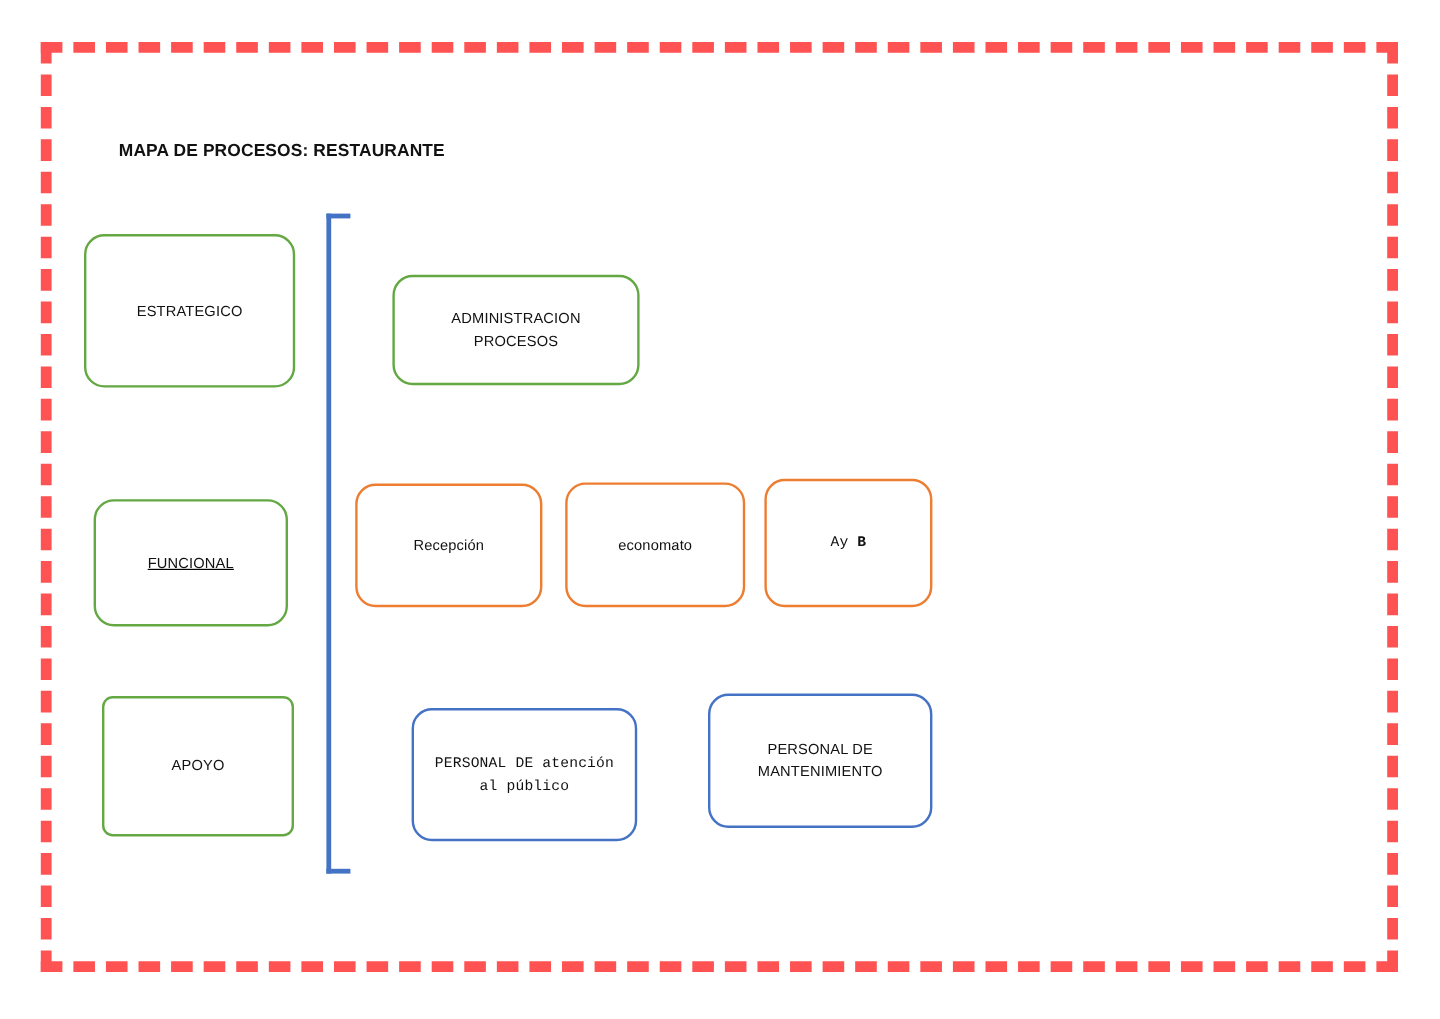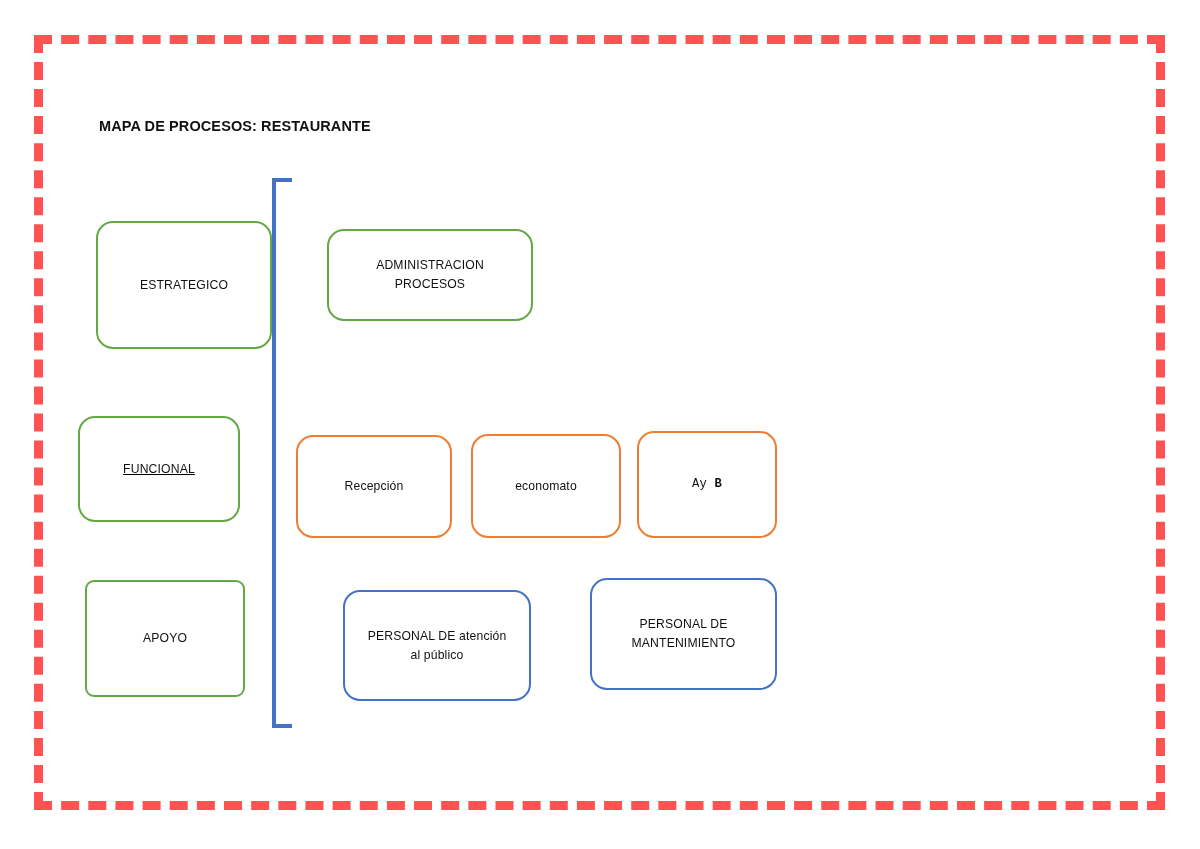--- a/index.html
+++ b/index.html
@@ -89,38 +89,38 @@
     text-align: center;
     padding: 4px 10px;
   }
   .box .box-label {
     font-size: 12.2px;
     line-height: 1.55;
     color: #111111;
     letter-spacing: 0.15px;
   }
   .box.green  { border-color: #64A844; }
-  .box.orange { border-color: #ED7D31; margin-top: 32px; }
+  .box.orange { border-color: #ED7D31; }
   .box.blue   { border-color: #4472C4; }
 
   
-  #box-estrategico { left: 70px;  top: 221px; width: 176px; height: 128px; margin-left: 26px; }
+  #box-estrategico { left: 70px;  top: 195px; width: 176px; height: 128px; }
   #box-funcional   { left: 78px;  top: 416px; width: 162px; height: 106px; text-decoration: underline; }
   #box-apoyo       { left: 85px;  top: 580px; width: 160px; height: 117px; border-radius: 9px; }
 
   
   #box-administracion-general { left: 327px; top: 229px; width: 206px; height: 92px; }
 
   
   #box-recepcion  { left: 296px; top: 403px; width: 156px; height: 103px; }
   #box-economato  { left: 471px; top: 402px; width: 150px; height: 104px; }
   #box-ay-b       { left: 637px; top: 399px; width: 140px; height: 107px; font-family: Liberation Mono, monospace; }
 
   
-  #box-personal-atencion     { left: 343px; top: 590px; width: 188px; height: 111px; }
+  #box-personal-atencion     { left: 343px; top: 590px; width: 188px; height: 111px; font-family: Liberation Mono, monospace; }
   #box-personal-mantenimiento{ left: 590px; top: 578px; width: 187px; height: 112px; }
 
   .bold-token { font-weight: bold; }
 </style>
 </head>
 <body>
 
 <div id="canvas">
 
   <div id="red-frame"></div>

